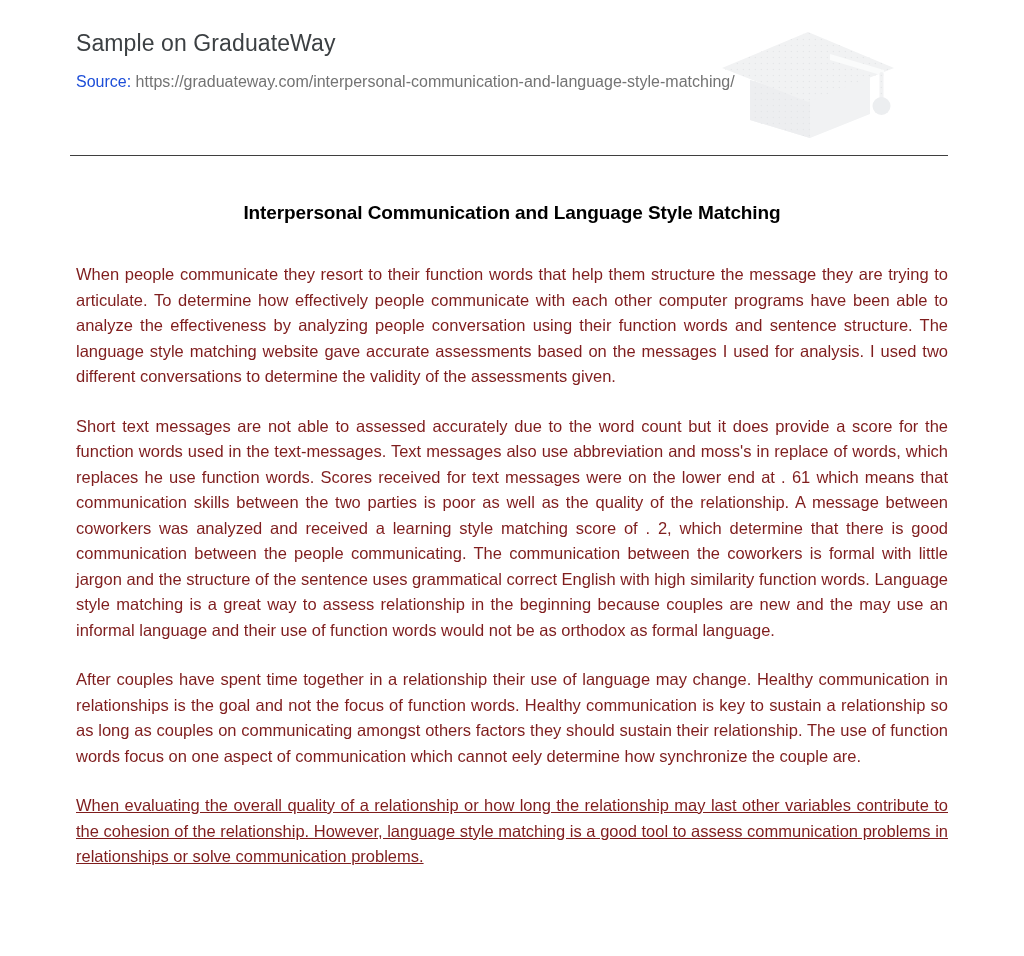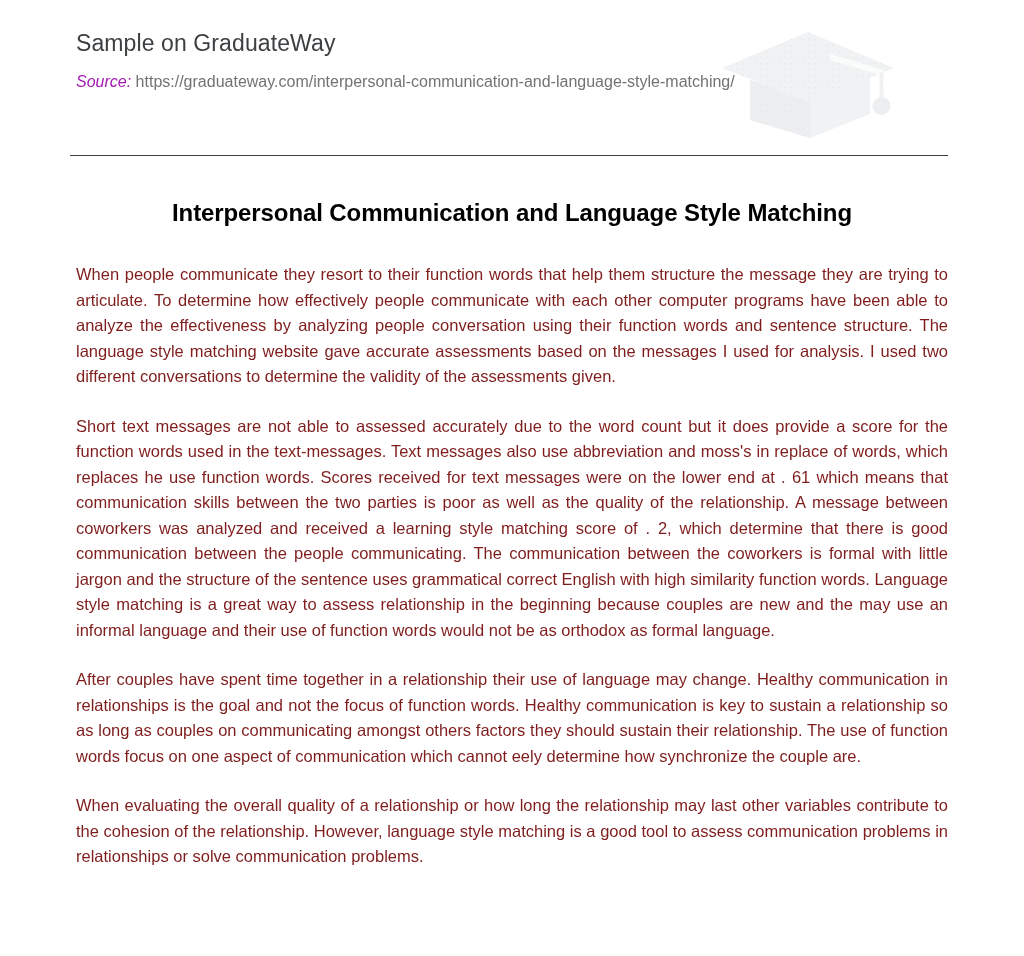--- a/index.html
+++ b/index.html
@@ -43,22 +43,21 @@
   .source-line {
     margin-top: 12px;
     font-size: 16px;
     line-height: 24px;
     color: #3c4043;
     max-width: 690px;
     word-break: break-word;
   }
 
   .source-label {
-    color: #a21caf;
-    font-style: italic;
+    color: #1d4ed8;
   }
 
   .source-url {
     color: #737373;
   }
 
   
   .logo {
     position: absolute;
     right: 68px;
@@ -85,40 +84,41 @@
 
   
   .doc {
     position: absolute;
     left: 76px;
     top: 198px;
     width: 872px;
   }
 
   .doc-title {
-    font-size: 24px;
+    font-size: 19px;
     font-weight: 700;
     color: #000000;
     text-align: center;
     line-height: 30px;
     margin: 0 0 34px 0;
     letter-spacing: -0.1px;
   }
 
   .doc-p {
     font-size: 16.5px;
     line-height: 25.5px;
     color: #7f1d1d;
     text-align: justify;
     text-justify: inter-word;
     margin: 0 0 24px 0;
     hyphens: none;
   }
   .doc-p:last-child {
     margin-bottom: 12px;
+    text-decoration: underline;
   }
 </style>
 </head>
 <body>
 
 <div class="page">
 
   <div class="header">
     <h1 class="site-title">Sample on GraduateWay</h1>
     <div class="source-line">

